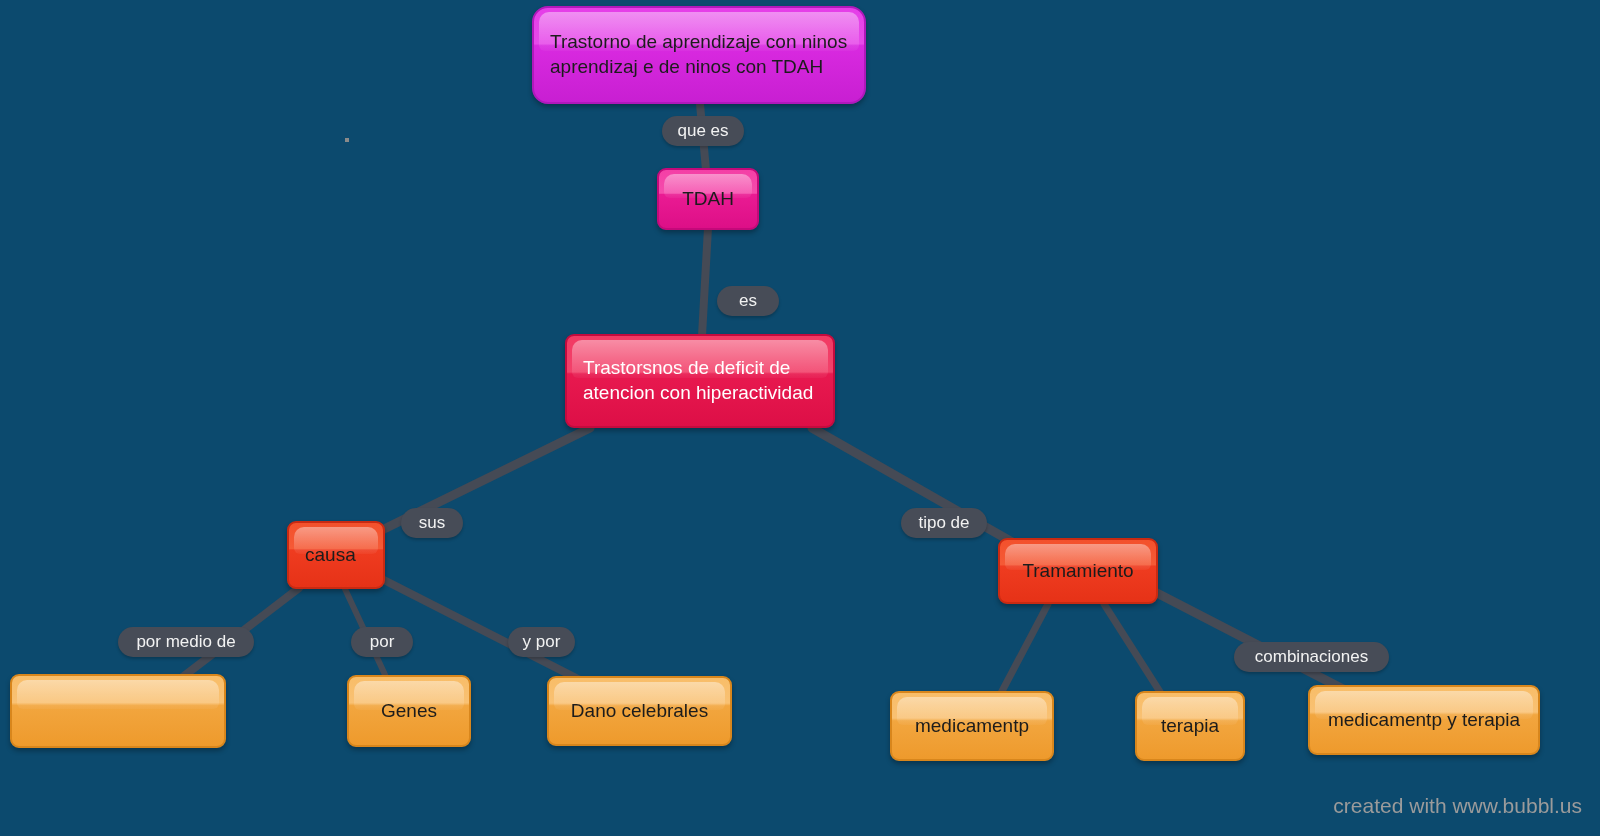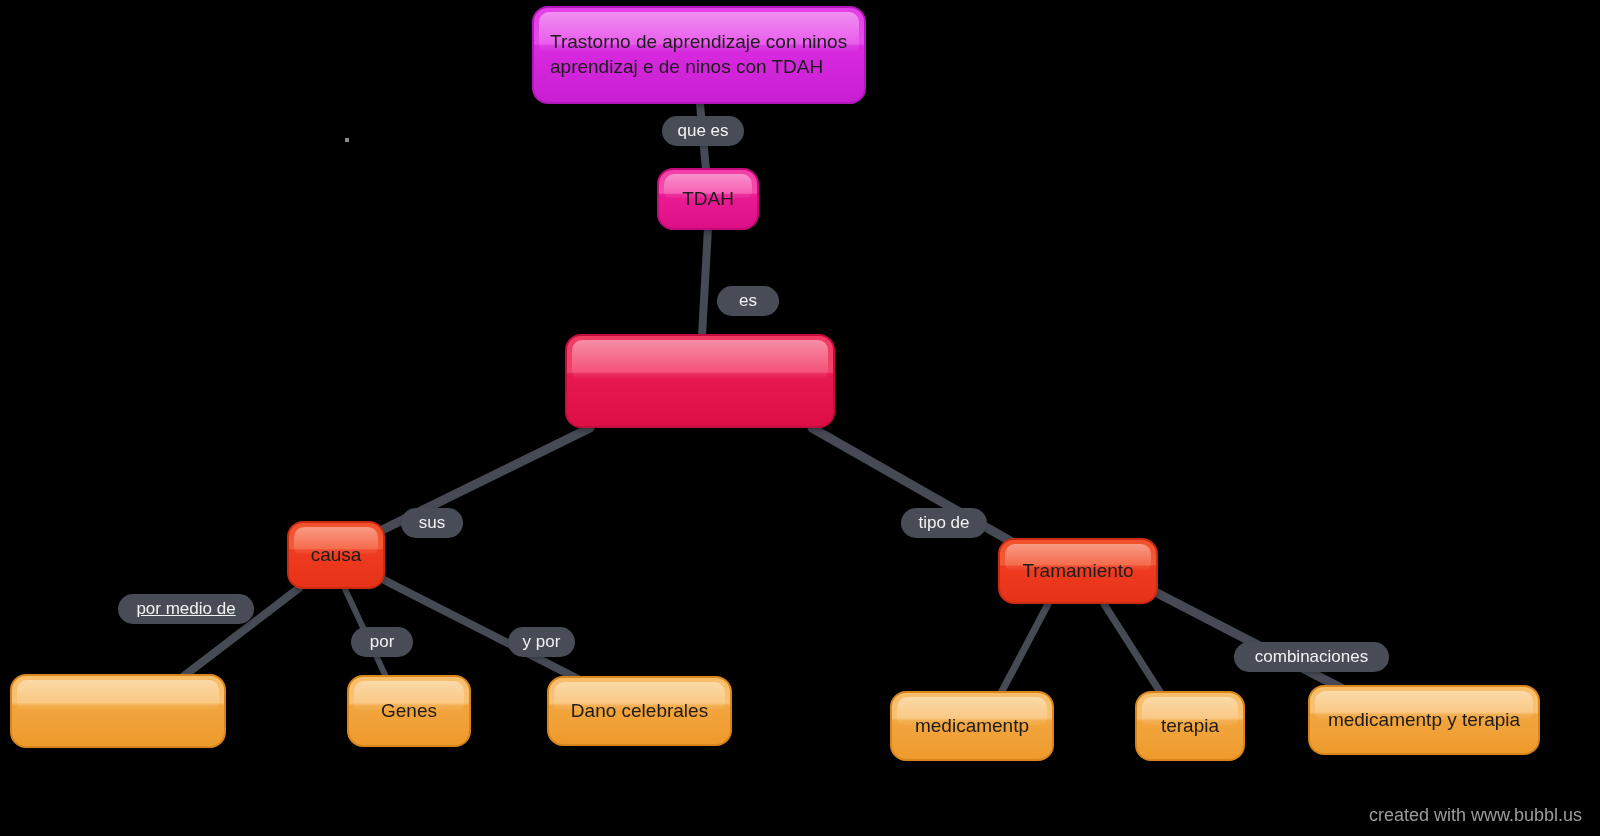--- a/index.html
+++ b/index.html
@@ -9,37 +9,37 @@
     background: #ffffff;
   }
   body {
     font-family: "Liberation Sans", sans-serif;
     -webkit-font-smoothing: antialiased;
   }
   #canvas {
     position: relative;
     width: 1600px;
     height: 836px;
-    background: #000000;
+    background: #0c4a6e;
     overflow: hidden;
   }
   #edge-layer {
     position: absolute;
     left: 0;
     top: 0;
     width: 1600px;
     height: 836px;
     pointer-events: none;
   }
 
   
   .node {
     position: absolute;
     box-sizing: border-box;
-    border-radius: 16px;
+    border-radius: 9px;
     display: flex;
     align-items: center;
     padding: 0 16px;
     font-size: 19px;
     line-height: 1.3;
     white-space: pre-line;
     box-shadow: 0 3px 5px rgba(0,0,0,0.30);
     z-index: 5;
   }
   .node .inner-bevel {
@@ -108,22 +108,22 @@
     height: 30px;
     z-index: 7;
     box-shadow: 0 2px 3px rgba(0,0,0,0.22);
     white-space: nowrap;
   }
 
   
   #footer {
     position: absolute;
     right: 18px;
-    bottom: 10px;
-    font-size: 18px;
+    bottom: 18px;
+    font-size: 21px;
     color: #9b9b9b;
     z-index: 9;
   }
 
   
   #stray-dot {
     position: absolute;
     left: 345px;
     top: 138px;
     width: 4px;
@@ -147,22 +147,23 @@
       <line x1="380" y1="578" x2="580" y2="680" stroke="#454a55" stroke-width="8" stroke-linecap="round"></line>
       <line x1="1048" y1="604" x2="1000" y2="695" stroke="#454a55" stroke-width="7" stroke-linecap="round"></line>
       <line x1="1104" y1="604" x2="1162" y2="695" stroke="#454a55" stroke-width="7" stroke-linecap="round"></line>
       <line x1="1155" y1="592" x2="1345" y2="690" stroke="#454a55" stroke-width="9" stroke-linecap="round"></line>
     </svg>
 
   <div id="nodes-root">
       <div class="node root" style="left: 532px; top: 6px; width: 334px; height: 98px; justify-content: flex-start;"><div class="inner-bevel"></div><span class="node-text">Trastorno de aprendizaje con ninos
 aprendizaj e de ninos con TDAH</span></div>
       <div class="node pink" style="left: 657px; top: 168px; width: 102px; height: 62px; justify-content: center;"><div class="inner-bevel"></div><span class="node-text">TDAH</span></div>
-      <div class="node crimson" style="left: 565px; top: 334px; width: 270px; height: 94px; justify-content: flex-start;"><div class="inner-bevel"></div></div>
-      <div class="node redorange" style="left: 287px; top: 521px; width: 98px; height: 68px; justify-content: center;"><div class="inner-bevel"></div><span class="node-text">causa</span></div>
+      <div class="node crimson" style="left: 565px; top: 334px; width: 270px; height: 94px; justify-content: flex-start;"><div class="inner-bevel"></div><span class="node-text">Trastorsnos de deficit de
+atencion con hiperactividad</span></div>
+      <div class="node redorange" style="left: 287px; top: 521px; width: 98px; height: 68px; justify-content: flex-start;"><div class="inner-bevel"></div><span class="node-text">causa</span></div>
       <div class="node redorange" style="left: 998px; top: 538px; width: 160px; height: 66px; justify-content: center;"><div class="inner-bevel"></div><span class="node-text">Tramamiento</span></div>
       <div class="node orange" style="left: 10px; top: 674px; width: 216px; height: 74px; justify-content: flex-start;"><div class="inner-bevel"></div></div>
       <div class="node orange" style="left: 347px; top: 675px; width: 124px; height: 72px; justify-content: center;"><div class="inner-bevel"></div><span class="node-text">Genes</span></div>
       <div class="node orange" style="left: 547px; top: 676px; width: 185px; height: 70px; justify-content: center;"><div class="inner-bevel"></div><span class="node-text">Dano celebrales</span></div>
       <div class="node orange" style="left: 890px; top: 691px; width: 164px; height: 70px; justify-content: center;"><div class="inner-bevel"></div><span class="node-text">medicamentp</span></div>
       <div class="node orange" style="left: 1135px; top: 691px; width: 110px; height: 70px; justify-content: center;"><div class="inner-bevel"></div><span class="node-text">terapia</span></div>
       <div class="node orange" style="left: 1308px; top: 685px; width: 232px; height: 70px; justify-content: center;"><div class="inner-bevel"></div><span class="node-text">medicamentp y terapia</span></div>
     </div>
   <div id="labels-root">
       <div class="edge-label" style="left: 662px; top: 116px; width: 82px;">
@@ -170,21 +171,21 @@
       </div>
       <div class="edge-label" style="left: 681px; top: 286px; width: 43px; margin-left: 36px;">
         <span>es</span>
       </div>
       <div class="edge-label" style="left: 401px; top: 508px; width: 56px;">
         <span>sus</span>
       </div>
       <div class="edge-label" style="left: 901px; top: 508px; width: 86px;">
         <span>tipo de</span>
       </div>
-      <div class="edge-label" style="left: 118px; top: 594px; width: 136px; text-decoration: underline;">
+      <div class="edge-label" style="left: 118px; top: 627px; width: 136px;">
         <span>por medio de</span>
       </div>
       <div class="edge-label" style="left: 351px; top: 627px; width: 54px;">
         <span>por</span>
       </div>
       <div class="edge-label" style="left: 508px; top: 627px; width: 67px;">
         <span>y por</span>
       </div>
       <div class="edge-label" style="left: 1234px; top: 642px; width: 155px;">
         <span>combinaciones</span>

